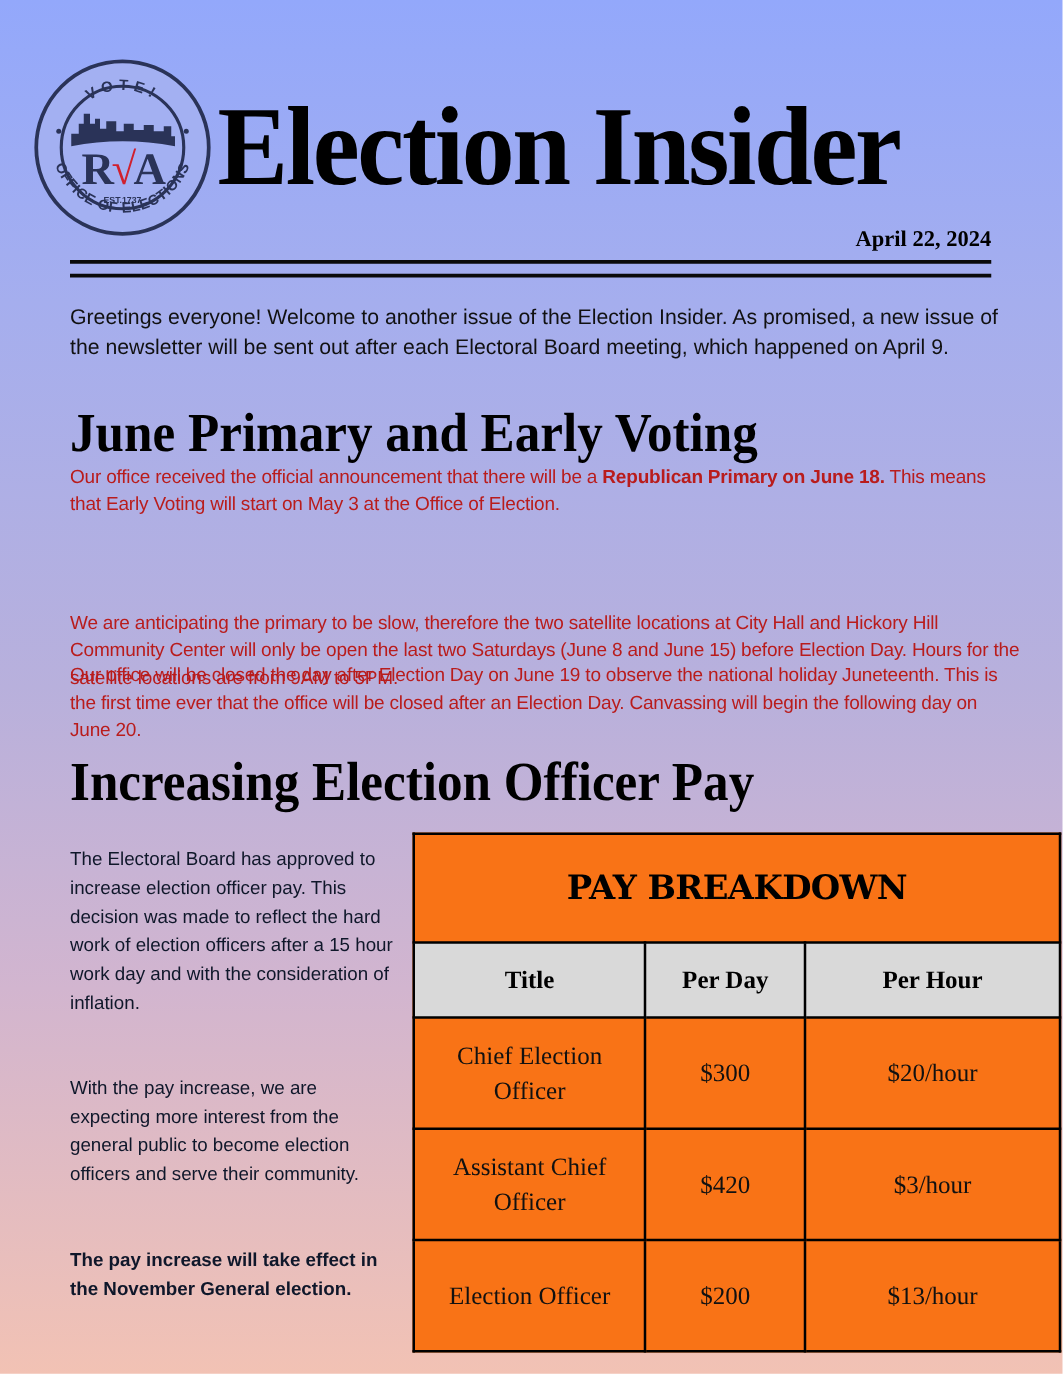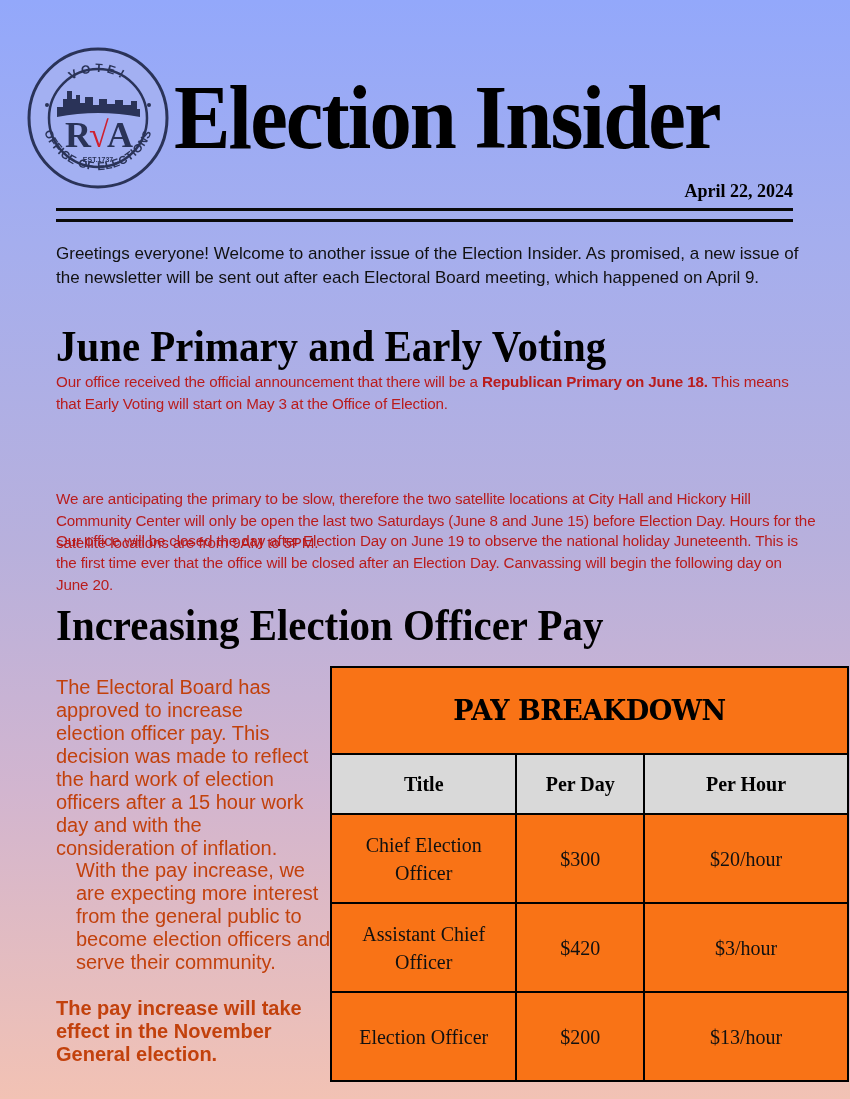--- a/index.html
+++ b/index.html
@@ -41,24 +41,24 @@
   .body-para {
     position: absolute; left: 56px; width: 760px;
     font-size: 15.2px; line-height: 22.2px; color: #b91c1c;
     letter-spacing: -0.15px;
   }
   .p1 { top: 371px; }
   .p2 { top: 440px; margin-top: 48px; }
   .p3 { top: 530px; }
   .side {
     position: absolute; left: 56px; width: 260px;
-    font-size: 20px; line-height: 23px; color: #c2410c;
+    font-size: 15px; line-height: 23px; color: #0f172a;
   }
   .side1 { top: 676px; }
-  .side2 { top: 859px; margin-left: 20px; }
+  .side2 { top: 859px; }
   .side3 { top: 997px; font-weight: bold; }
   .pay-table {
     position: absolute; left: 330px; top: 666px; width: 519px; height: 414px;
     border-collapse: collapse; background: #f97316;
     font-family: "Liberation Serif", serif;
   }
   .pay-table td, .pay-table th { border: 2px solid #000; text-align: center; vertical-align: middle; }
   .pay-table .title-row td {
     height: 87px; font-family: "DejaVu Serif", serif; font-weight: bold; font-size: 27px;
     letter-spacing: -0.5px; color: #000;

